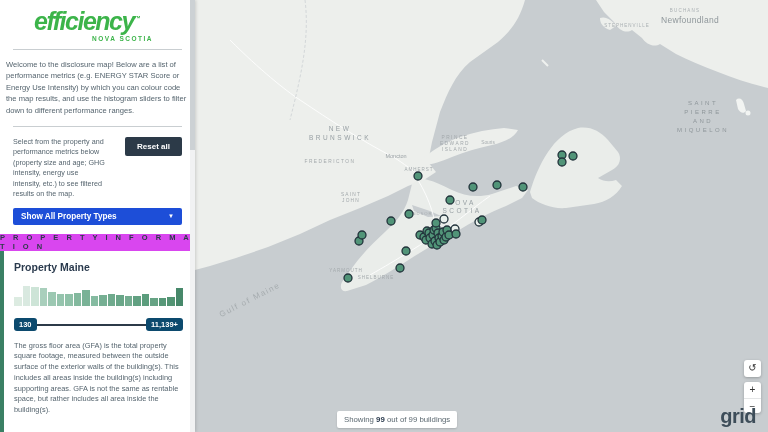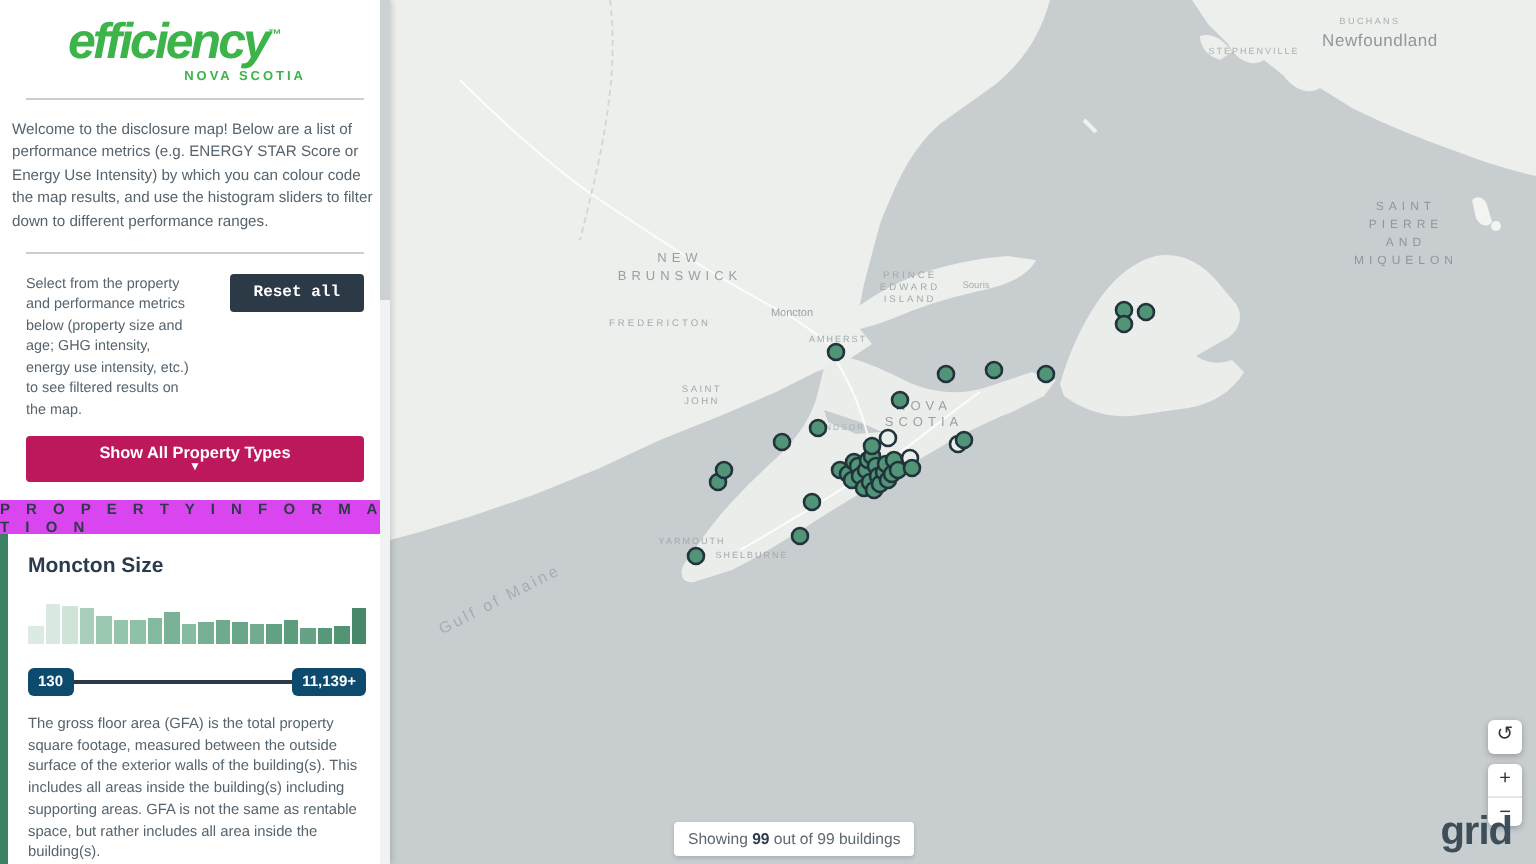--- a/index.html
+++ b/index.html
@@ -23,25 +23,25 @@
   .logo-tm { font-size:7px; vertical-align:super; font-style:normal; }
   .logo-sub { font-size:6.5px; font-weight:bold; letter-spacing:1.5px; text-align:right;
               margin:1px 28px 0 0; }
   .hr { border-top:1px solid #c9ced1; margin:0 13px; }
   .welcome { margin:9px 6px 10px; font-size:7.6px; line-height:1.5; color:#55646e; }
 
   .filter-row { display:flex; gap:18px; margin:10px 13px 8px; }
   .filter-hint { flex:1; font-size:7.2px; line-height:1.45; color:#55646e; }
   .reset-btn { flex:0 0 auto; align-self:flex-start; background:#2c3a48; color:#fff;
                border:none; font-size:8px; font-weight:bold; padding:5px 12px; border-radius:2px;
-               font-family:Liberation Mono, monospace; cursor:pointer; }
+               font-family:Liberation Sans, sans-serif; cursor:pointer; }
 
   .dropdown { display:flex; align-items:center; justify-content:space-between;
-              margin:4px 13px 9px; background:#be185d; color:#fff; padding:4px 8px;
-              border-radius:2px; cursor:pointer;flex-direction:column; }
+              margin:4px 13px 9px; background:#1d4ed8; color:#fff; padding:4px 8px;
+              border-radius:2px; cursor:pointer; }
   .dropdown .lbl { font-size:8.2px; font-weight:bold; }
   .dropdown .caret { font-size:6px; }
 
   .band { height:17px; background:#d946ef; color:#2c3a48; font-size:7.5px; font-weight:bold;
           letter-spacing:3px; display:flex; align-items:center; justify-content:center; }
 
   .metric { border-left:4px solid #3a8064; padding:10px 12px 0 10px; height:196px; }
   .metric h3 { font-size:10.5px; font-weight:bold; color:#2b3b4e; margin-bottom:9px; }
 
   .histogram { height:24px; display:flex; align-items:flex-end; gap:1px; margin-bottom:12px; }
@@ -198,21 +198,21 @@
     </div>
 
     <div class="dropdown">
       <span class="lbl">Show All Property Types</span>
       <span class="caret">▼</span>
     </div>
 
     <div class="band">P R O P E R T Y   I N F O R M A T I O N</div>
 
     <div class="metric">
-      <h3>Moncton Size</h3>
+      <h3>Property Maine</h3>
 
       <div class="histogram">
           <div class="bar" style="height: 9px; background: rgb(220, 235, 225);"></div>
           <div class="bar" style="height: 20px; background: rgb(217, 233, 224);"></div>
           <div class="bar" style="height: 19px; background: rgb(205, 228, 215);"></div>
           <div class="bar" style="height: 18px; background: rgb(169, 207, 188);"></div>
           <div class="bar" style="height: 14px; background: rgb(156, 200, 178);"></div>
           <div class="bar" style="height: 12px; background: rgb(149, 196, 173);"></div>
           <div class="bar" style="height: 12px; background: rgb(143, 193, 168);"></div>
           <div class="bar" style="height: 13px; background: rgb(131, 185, 158);"></div>

